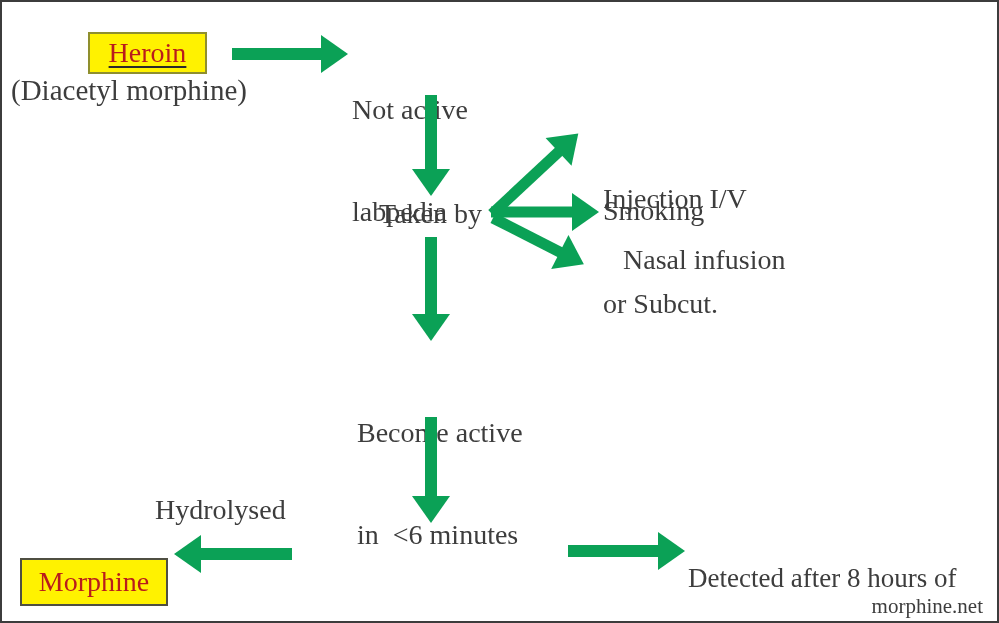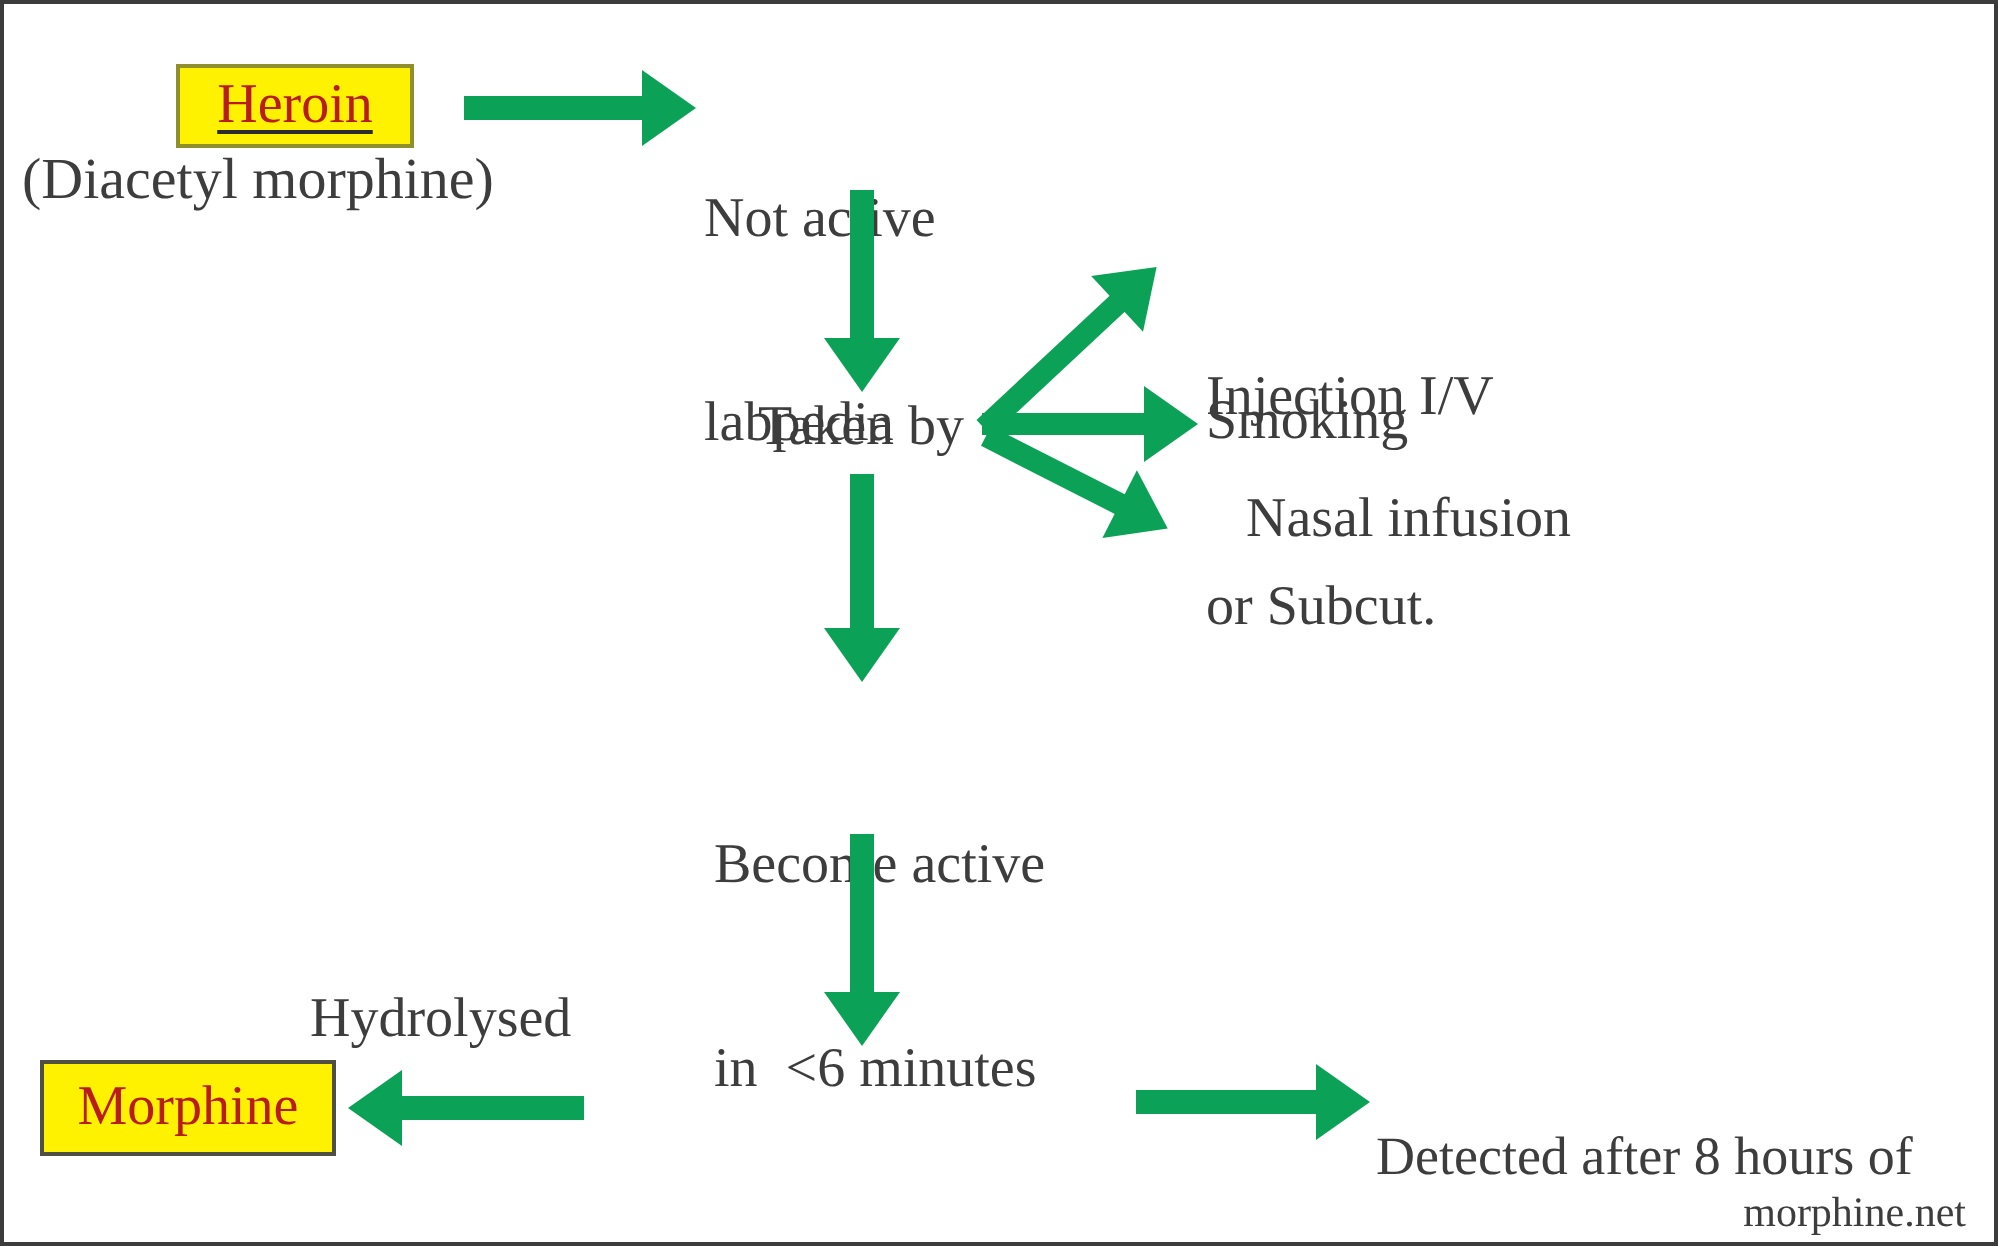--- a/index.html
+++ b/index.html
@@ -100,21 +100,21 @@
   </div>
 
   <div class="txt" style="left:153px; top:491px;">Hydrolysed</div>
 
 
   <div class="arrow" style="left:290px; top:532px; width:118px; transform:rotate(180deg);">
     <div class="shaft"></div>
     <div class="head"></div>
   </div>
 
-  <div class="ybox darkborder" style="left:18px; top:528px; width:148px; height:48px;">
+  <div class="ybox darkborder" style="left:18px; top:556px; width:148px; height:48px;">
     <span>Morphine</span>
   </div>
 
   <div class="arrow" style="left:566px; top:529px; width:117px;">
     <div class="shaft"></div>
     <div class="head"></div>
   </div>
 
   <div class="txt" style="left:686px; top:501px; font-size:27px; line-height:30px;">
     <div class="line">Detected after 8 hours of</div>

